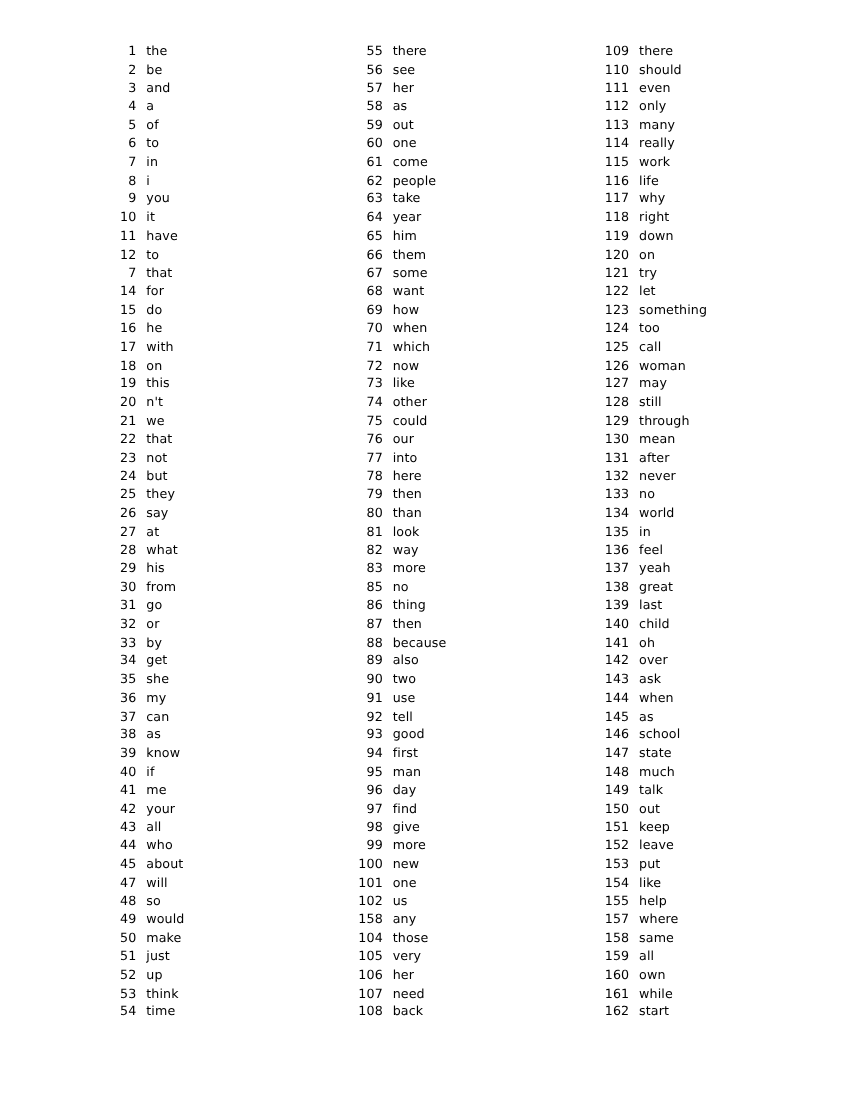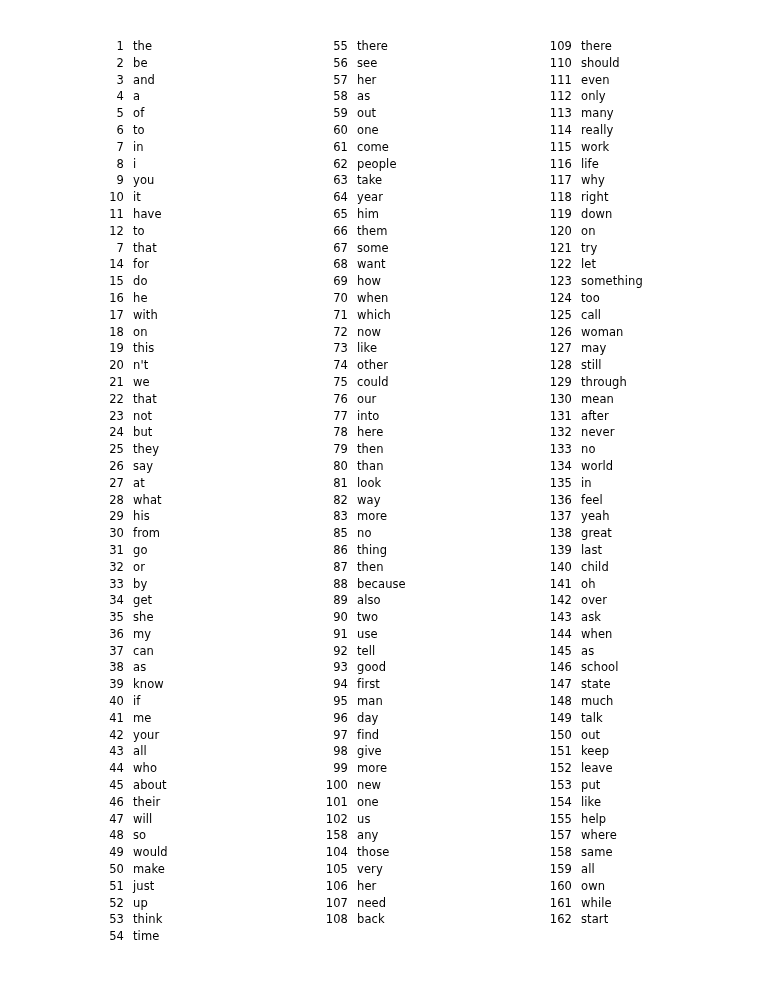--- a/index.html
+++ b/index.html
@@ -238,24 +238,20 @@
         </div>
         <div class="word-row">
           <span class="rank">44</span>
           <span class="word">who</span>
         </div>
         <div class="word-row">
           <span class="rank">45</span>
           <span class="word">about</span>
         </div>
         <div class="word-row">
-          <span class="rank">46</span>
-          <span class="word">their</span>
-        </div>
-        <div class="word-row">
           <span class="rank">47</span>
           <span class="word">will</span>
         </div>
         <div class="word-row">
           <span class="rank">48</span>
           <span class="word">so</span>
         </div>
         <div class="word-row">
           <span class="rank">49</span>
           <span class="word">would</span>

